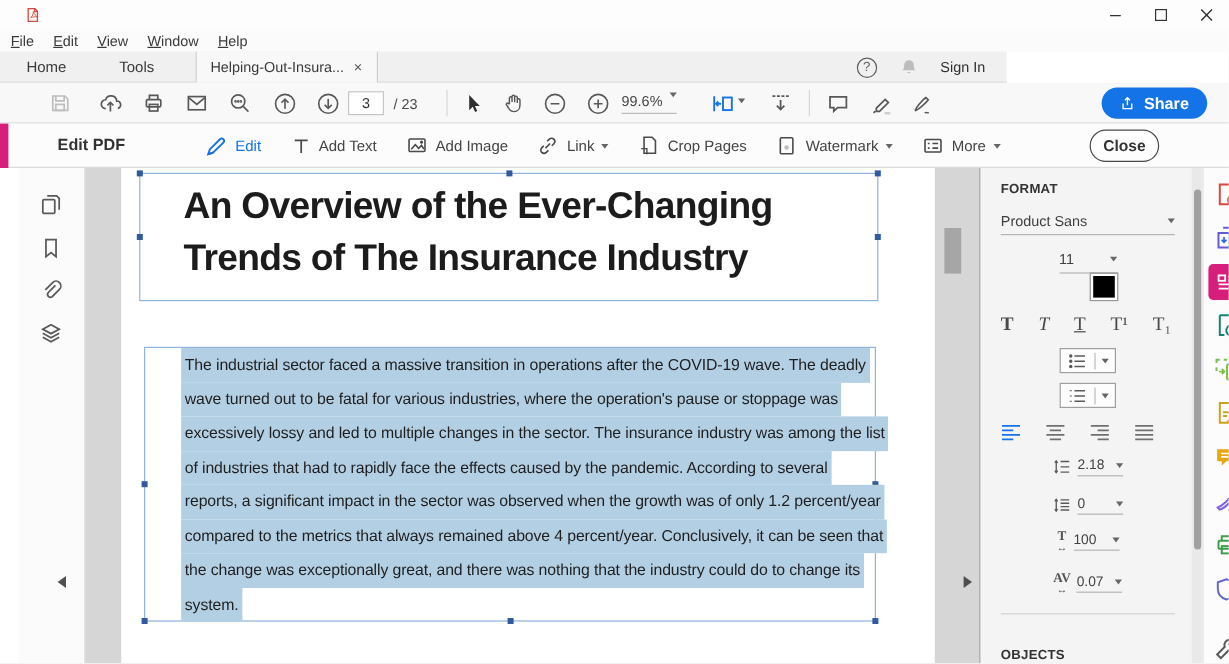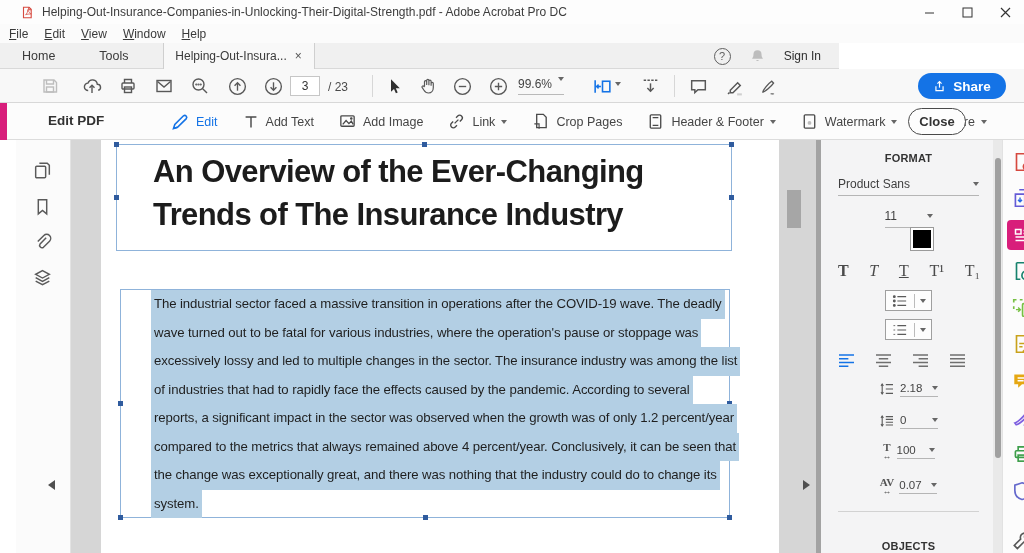--- a/index.html
+++ b/index.html
@@ -58,21 +58,21 @@
   .expand-right { position:absolute; left:732px; top:340px; width:0; height:0; border-top:5px solid transparent; border-bottom:5px solid transparent; border-left:7px solid #4f4f4f; }
 
   .selbox { position:absolute; border:1px solid #8fb3da; }
   .handle { position:absolute; width:5px; height:5px; background:#2f5b9e; }
   .doc-title { position:absolute; left:52px; top:10px; font-size:31px; line-height:43px; font-weight:700; letter-spacing:-0.6px; color:#1c1c1c; white-space:nowrap; }
   .para { position:absolute; left:50px; top:150px; width:608px; }
   .pline { height:28.5px; line-height:28.5px; white-space:nowrap; font-size:13.2px; letter-spacing:-0.1px; color:#1f1f1f; }
   .hl { background:#b3cfe4; display:inline-block; height:100%; padding:0 3px; }
 
   
-  .rpanel { position:absolute; left:800px; top:0; width:177px; height:413px; background:#f4f4f5; border-left:5px solid #a3a3a3; padding:12px 14px 0 17px;text-align:center; }
+  .rpanel { position:absolute; left:800px; top:0; width:177px; height:413px; background:#f4f4f5; border-left:1px solid #a3a3a3; padding:12px 14px 0 17px; }
   .phead { font-size:11px; font-weight:700; color:#333; letter-spacing:.2px; }
   .uctl { border-bottom:1px solid #b5b5b5; display:flex; align-items:center; justify-content:space-between; padding-bottom:4px; font-size:12px; color:#3f3f3f; }
   .row { display:flex; align-items:center;flex-direction:column; }
   .swatch { width:22px; height:22px; background:#000; border:2px solid #fff; outline:1px solid #9a9a9a; }
   .tstyles { display:flex; justify-content:space-between; width:142px; font-family:"Liberation Serif", serif; font-size:16px; color:#4a4a4a; }
   .tstyles span { display:inline-block; }
   .listgrp { border:1px solid #9f9f9f; background:#fdfdfd; display:flex; align-items:center; height:21px; }
   .listgrp .lg-ico { padding:0 5px; border-right:1px solid #bbb; display:flex; }
   .listgrp .lg-car { padding:0 5px; display:flex; }
   .alignrow { display:flex; gap:20px; }
@@ -99,21 +99,20 @@
 <div id="app">
 
   <div class="titlebar">
     <span class="pdf-badge">
       <svg width="14" height="15" viewBox="0 0 20 20" fill="none" stroke="#d6493f" stroke-width="1.6">
           <path d="M5 2.5h8l3 3v12H5z"></path>
           <path d="M12.5 2.5V6H16"></path>
           <path d="M8 13c2-1 3.5-5 3-7 2 4 3.5 5.5 5 6-3 0-6 .5-8 1z" stroke-width="1.1"></path>
         </svg>
     </span>
-    <span class="wtitle">Helping-Out-Insurance-Companies-in-Unlocking-Their-Digital-Strength.pdf - Adobe Acrobat Pro DC</span>
     <div class="winctl">
       <span class="wbtn">
           <svg width="11" height="11" viewBox="0 0 11 11" stroke="#333">
             <path d="M1 6h9"></path>
           </svg>
         </span>
       <span class="wbtn">
           <svg width="11" height="11" viewBox="0 0 11 11" fill="none" stroke="#333">
             <rect x="1" y="1" width="9" height="9"></rect>
           </svg>
@@ -313,28 +312,20 @@
           </svg>
         <span>Link</span>
         <span class="caret"></span>
       </span>
       <span class="et-item">
         <svg width="19" height="19" viewBox="0 0 20 20" fill="none" stroke="#4a4a4a" stroke-width="1.4">
             <path d="M6 2.5h7l3 3v11H6z"></path>
             <path d="M3.5 12.5h5v5" stroke-width="1.2"></path>
           </svg>
         <span>Crop Pages</span>
-      </span>
-      <span class="et-item">
-        <svg width="19" height="19" viewBox="0 0 20 20" fill="none" stroke="#4a4a4a" stroke-width="1.4">
-            <rect x="4.5" y="3" width="11" height="14" rx="1"></rect>
-            <path d="M7 6h6M7 14h6"></path>
-          </svg>
-        <span>Header &amp; Footer</span>
-        <span class="caret"></span>
       </span>
       <span class="et-item">
         <svg width="19" height="19" viewBox="0 0 20 20" fill="none" stroke="#4a4a4a" stroke-width="1.4">
             <rect x="4.5" y="3" width="11" height="14" rx="1"></rect>
             <circle cx="10" cy="11.5" r="2" fill="#bdbdbd" stroke="none"></circle>
           </svg>
         <span>Watermark</span>
         <span class="caret"></span>
       </span>
       <span class="et-item">

